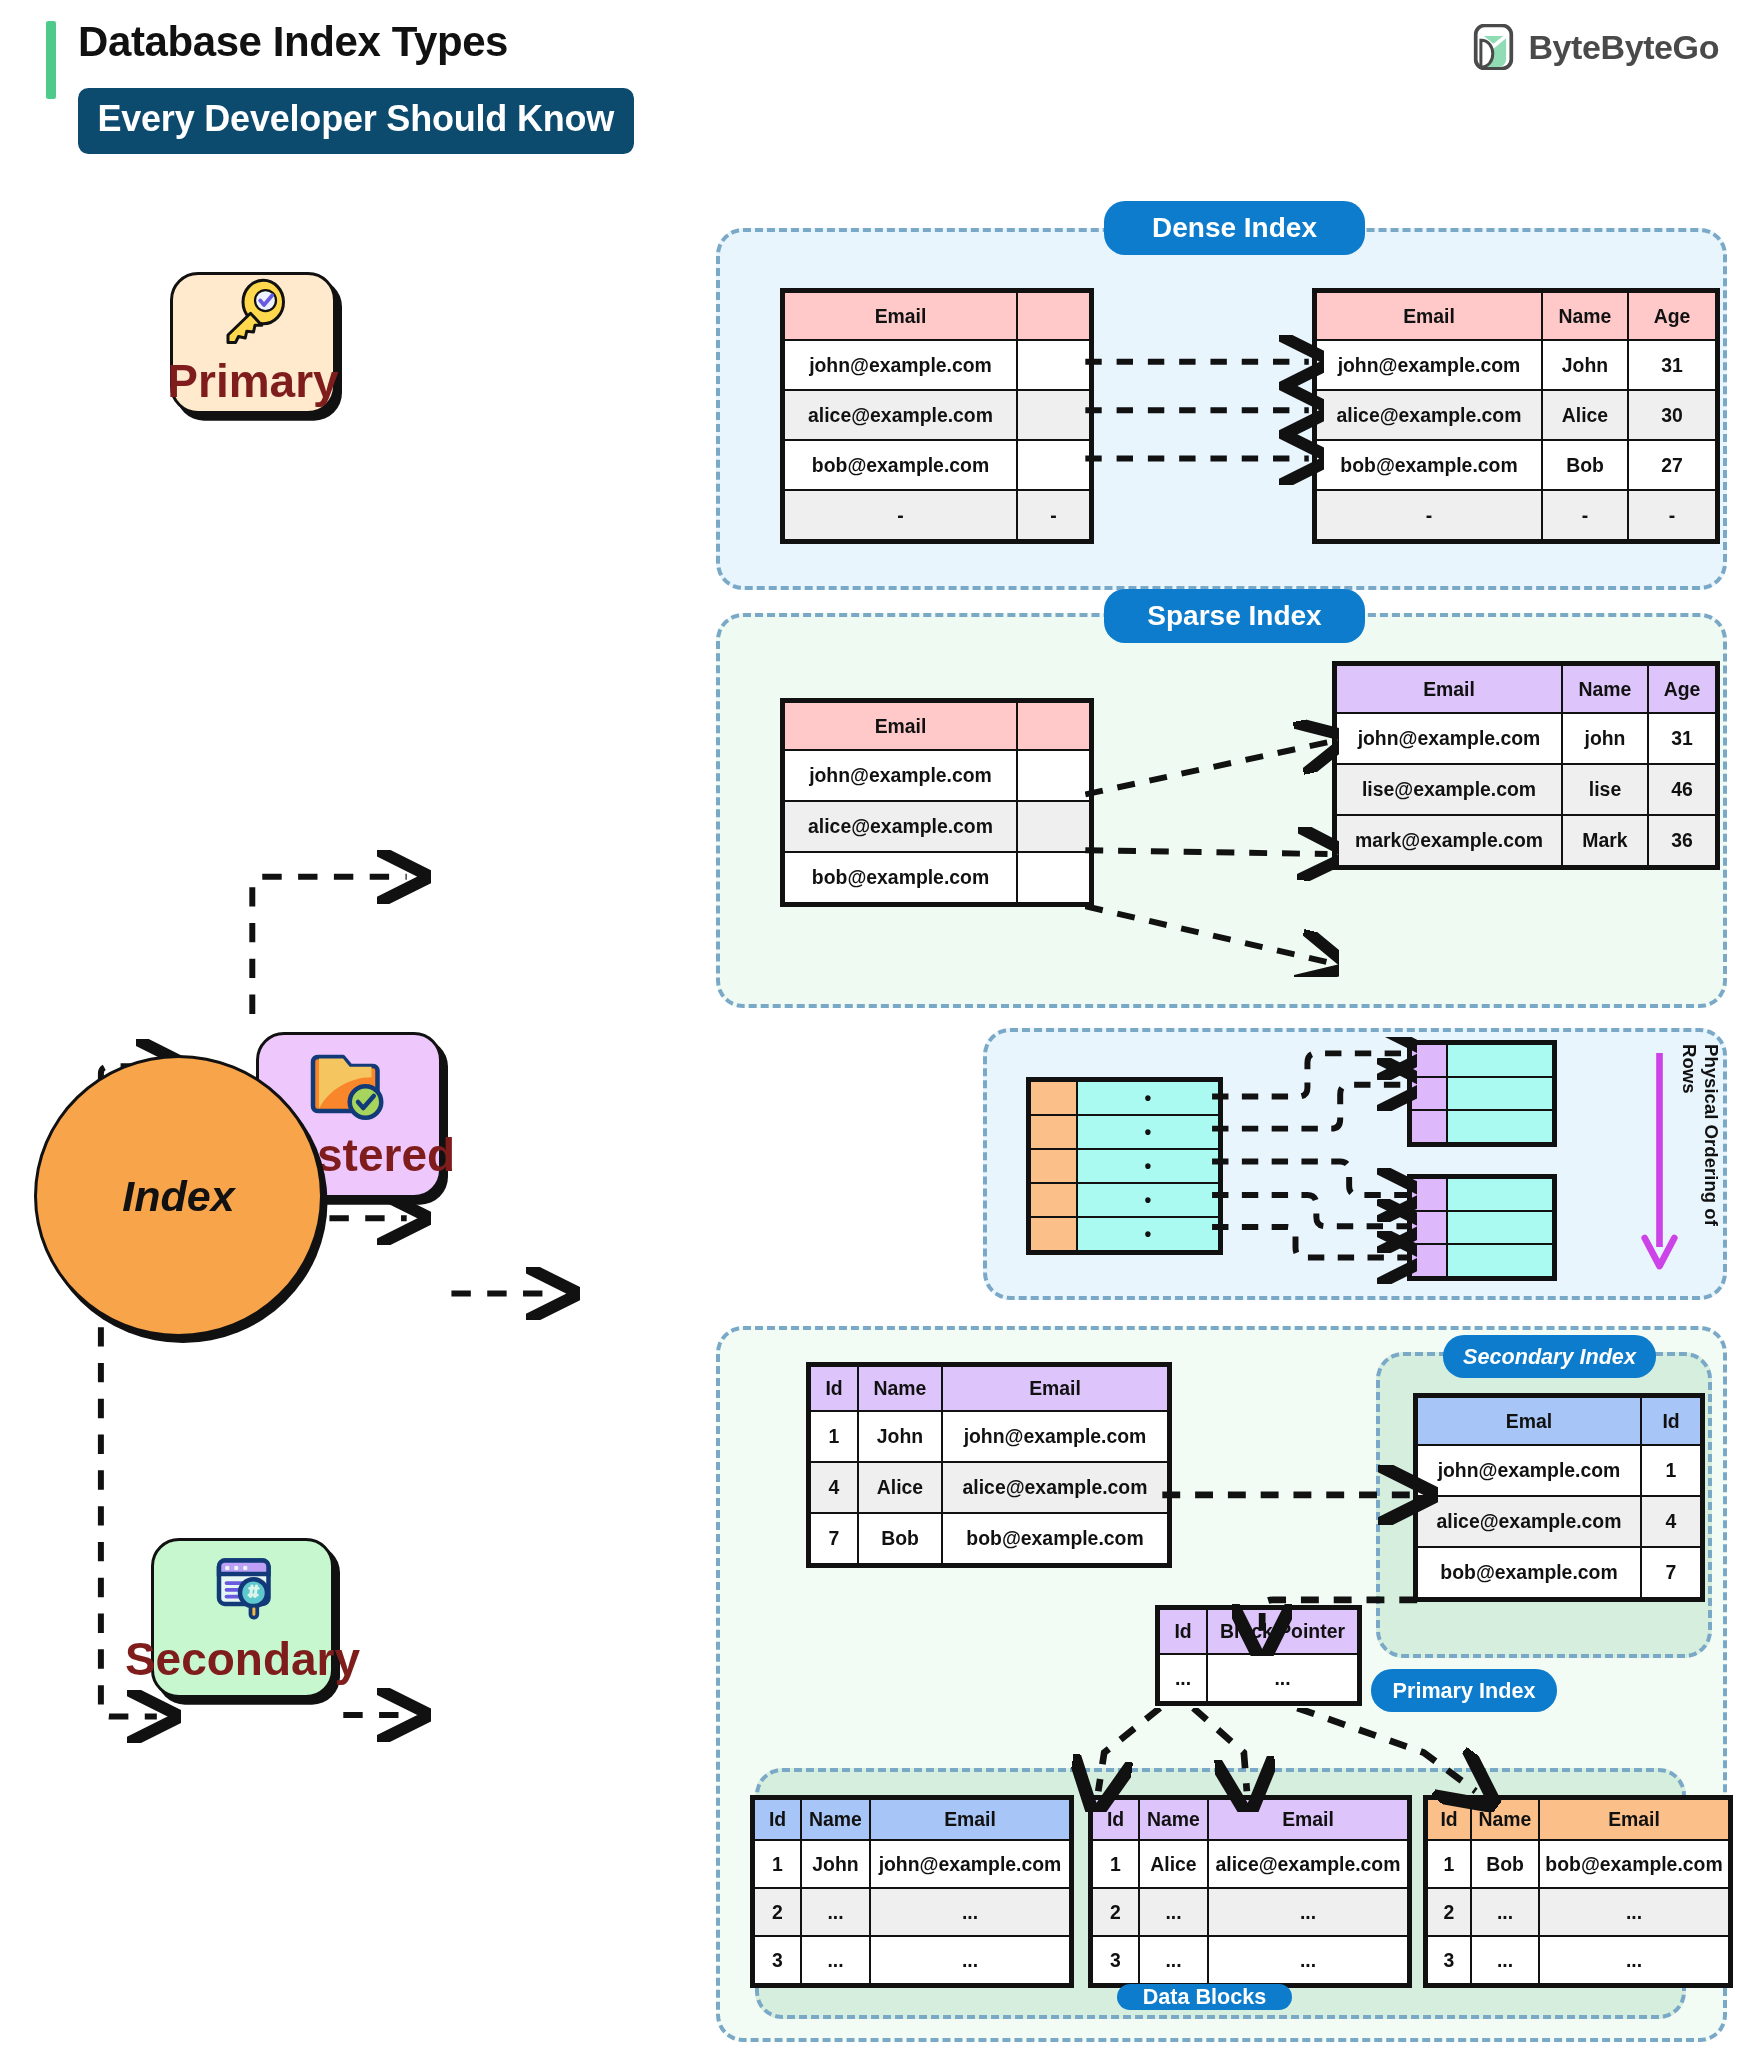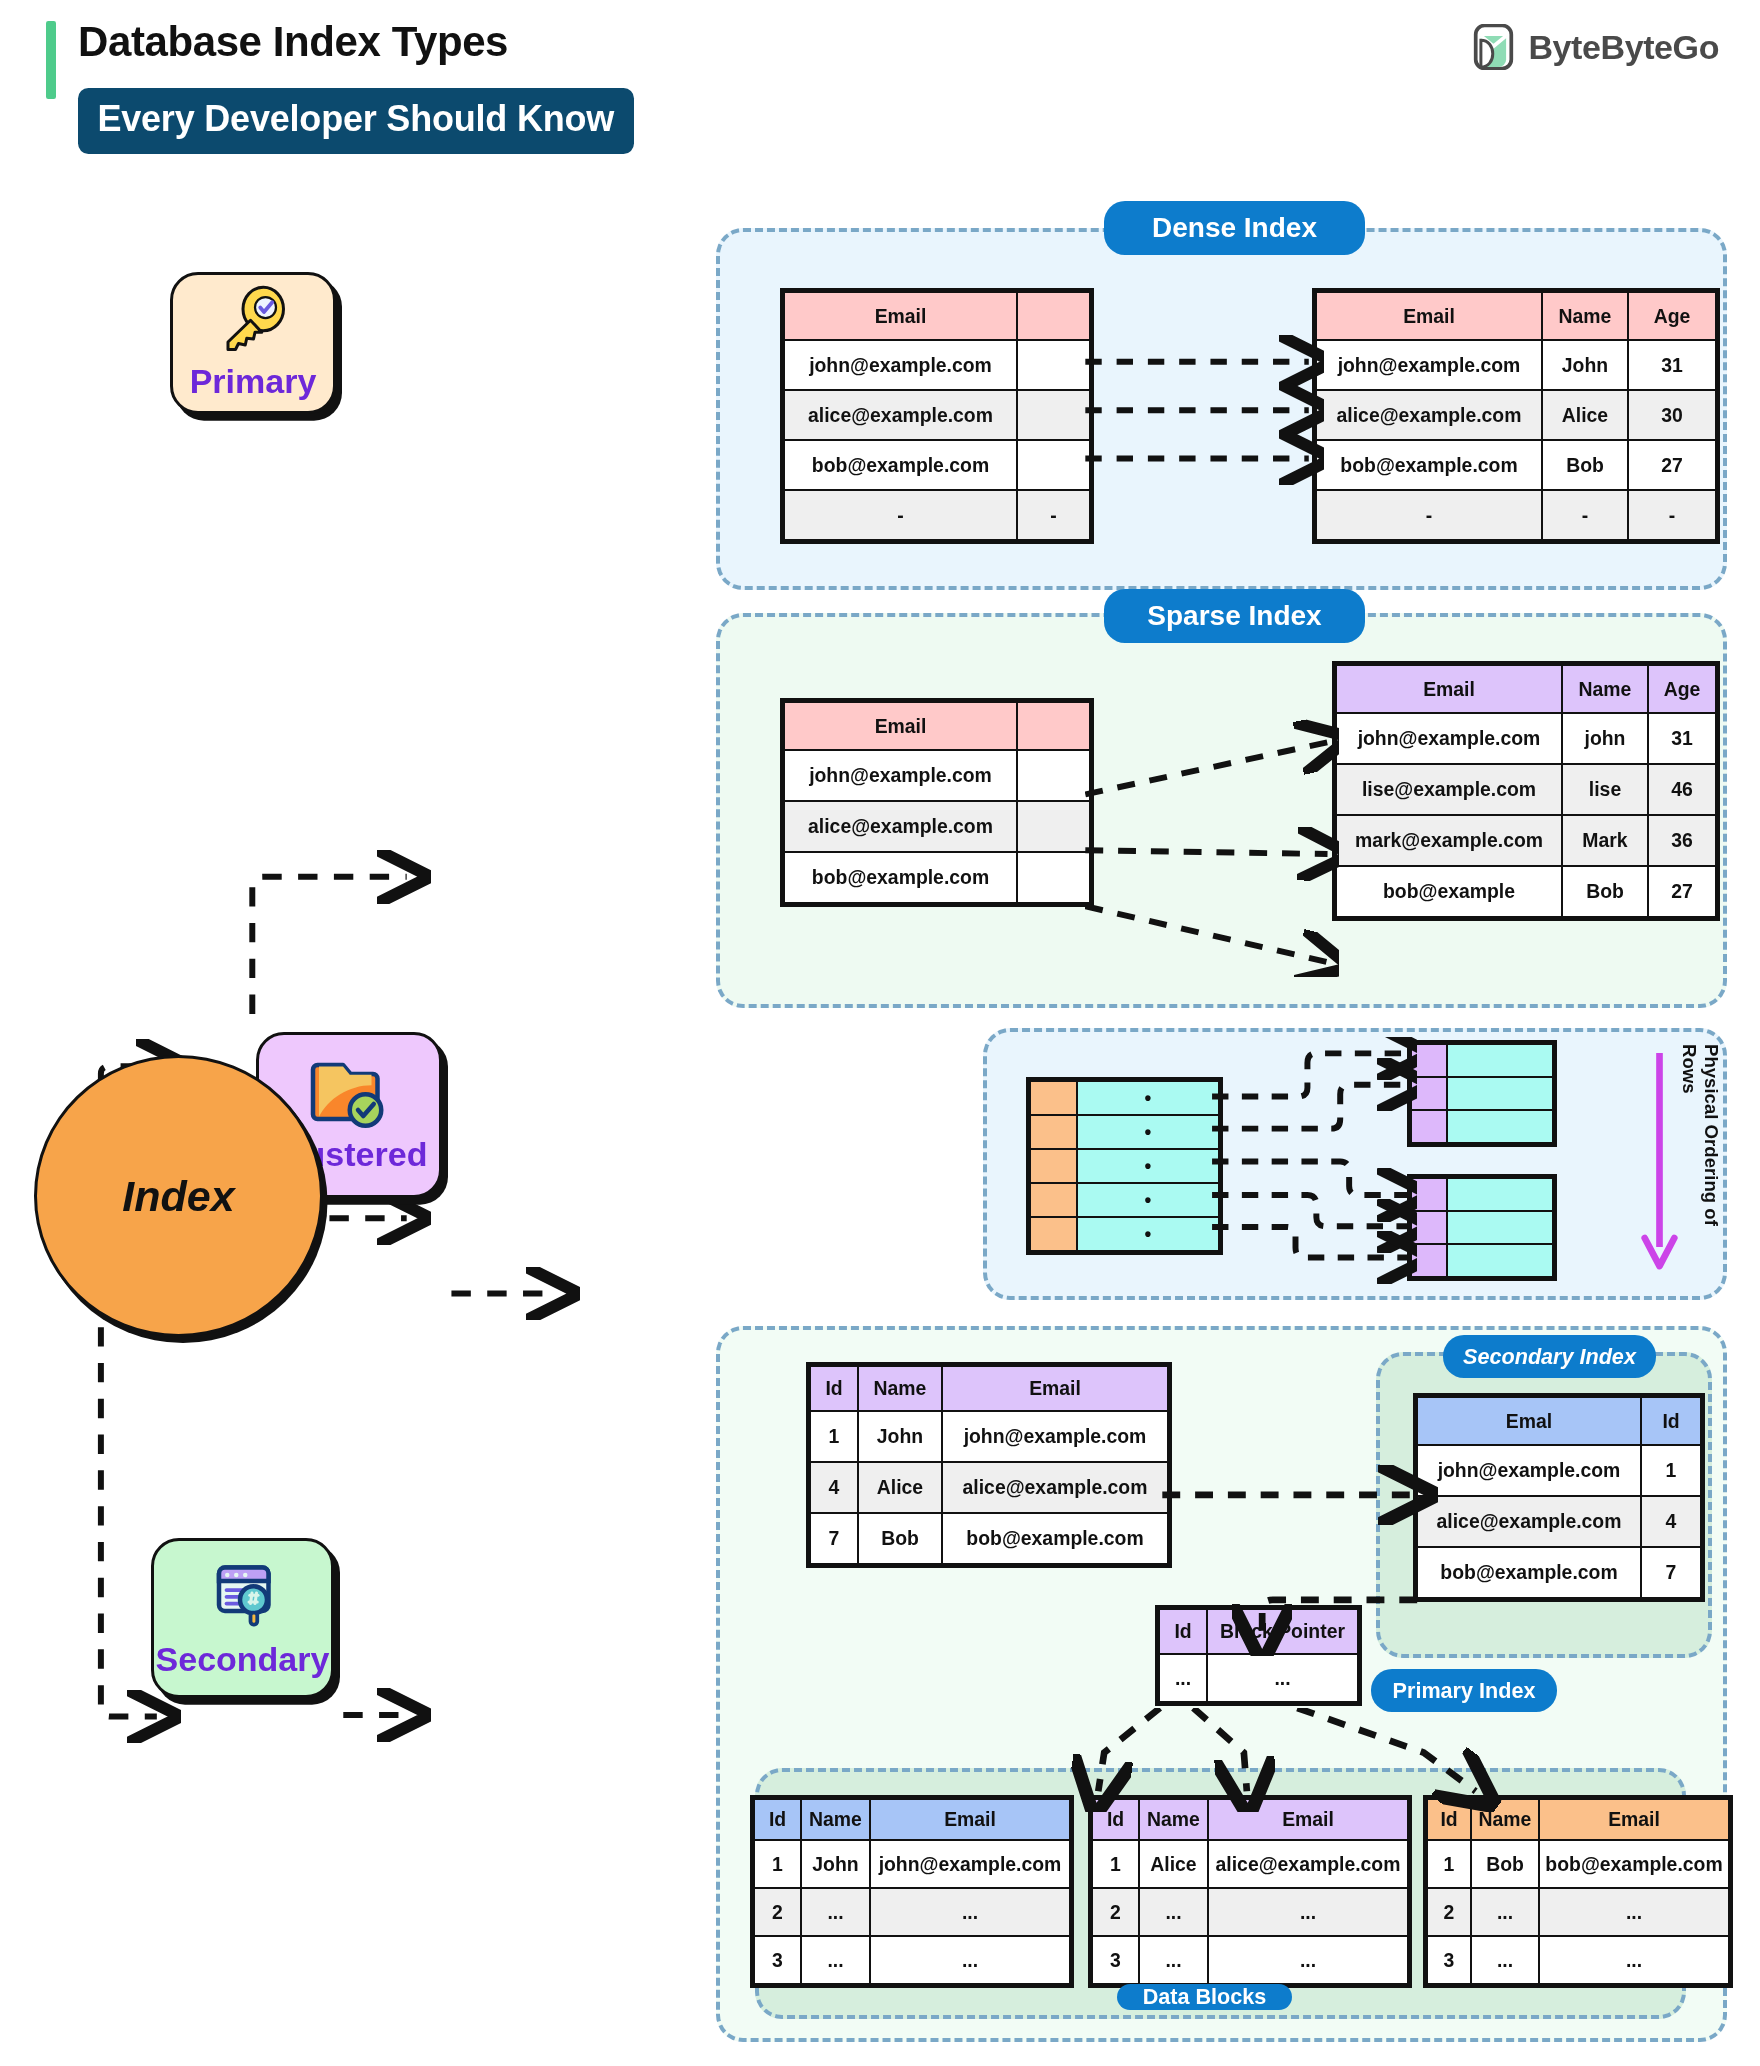--- a/index.html
+++ b/index.html
@@ -18,21 +18,21 @@
   
   .dashbox{border:4.5px dashed #7aa8c7;border-radius:27px;box-sizing:border-box;}
   .pill{position:absolute;background:#0d7ccc;color:#fff;border-radius:21px;
         font-weight:700;display:flex;align-items:center;justify-content:center;
         white-space:nowrap;z-index:6;}
 
   
   .node{box-sizing:border-box;border:3.7px solid #111;border-radius:28px;
         box-shadow:6px 6.7px 0 #111;display:flex;flex-direction:column;
         align-items:center;justify-content:center;z-index:5;}
-  .node .lbl{font-size:34px;font-weight:700;color:#6d28d9;margin-top:4.5px;}
+  .node .lbl{font-size:46px;font-weight:700;color:#7f1d1d;margin-top:4.5px;}
   #index-circle{left:34px;top:1055px;width:283px;height:276px;border-radius:50%;
         background:#f7a44a;border:3.7px solid #111;box-shadow:4.5px 6px 0 #111;
         display:flex;align-items:center;justify-content:center;z-index:5;font-style:italic;}
   #index-circle span{font-size:43px;font-weight:700;}
 
   
   table.t{border-collapse:collapse;background:#fff;
           box-shadow:0 0 0 3px #111;}
   table.t td,table.t th{border:2.2px solid #111;font-size:19.4px;font-weight:600;
           text-align:center;padding:0;color:#111;}
@@ -249,25 +249,20 @@
   <tr class="zebra">
     <td style="height:49px">lise@example.com</td>
     <td>lise</td>
     <td>46</td>
   </tr>
   <tr class="zebra">
     <td style="height:49px">mark@example.com</td>
     <td>Mark</td>
     <td>36</td>
   </tr>
-  <tr>
-    <td style="height:49px">bob@example</td>
-    <td>Bob</td>
-    <td>27</td>
-  </tr>
 </tbody>
   </table>
 
 <svg class="abs" style="left:1085px;top:664px;width:254px;height:313px;z-index:5" viewBox="0 0 340 420" width="254" height="313">
   <defs>
       <marker id="ah3" markerWidth="9" markerHeight="9" refX="5" refY="4.5" orient="auto">
     <path d="M0,0 L9,4.5 L0,9" fill="none" stroke="#111" stroke-width="2"></path>
       </marker>
     </defs>
   <g fill="none" stroke="#111" stroke-width="8" stroke-dasharray="24 20" marker-end="url(#ah3)">

